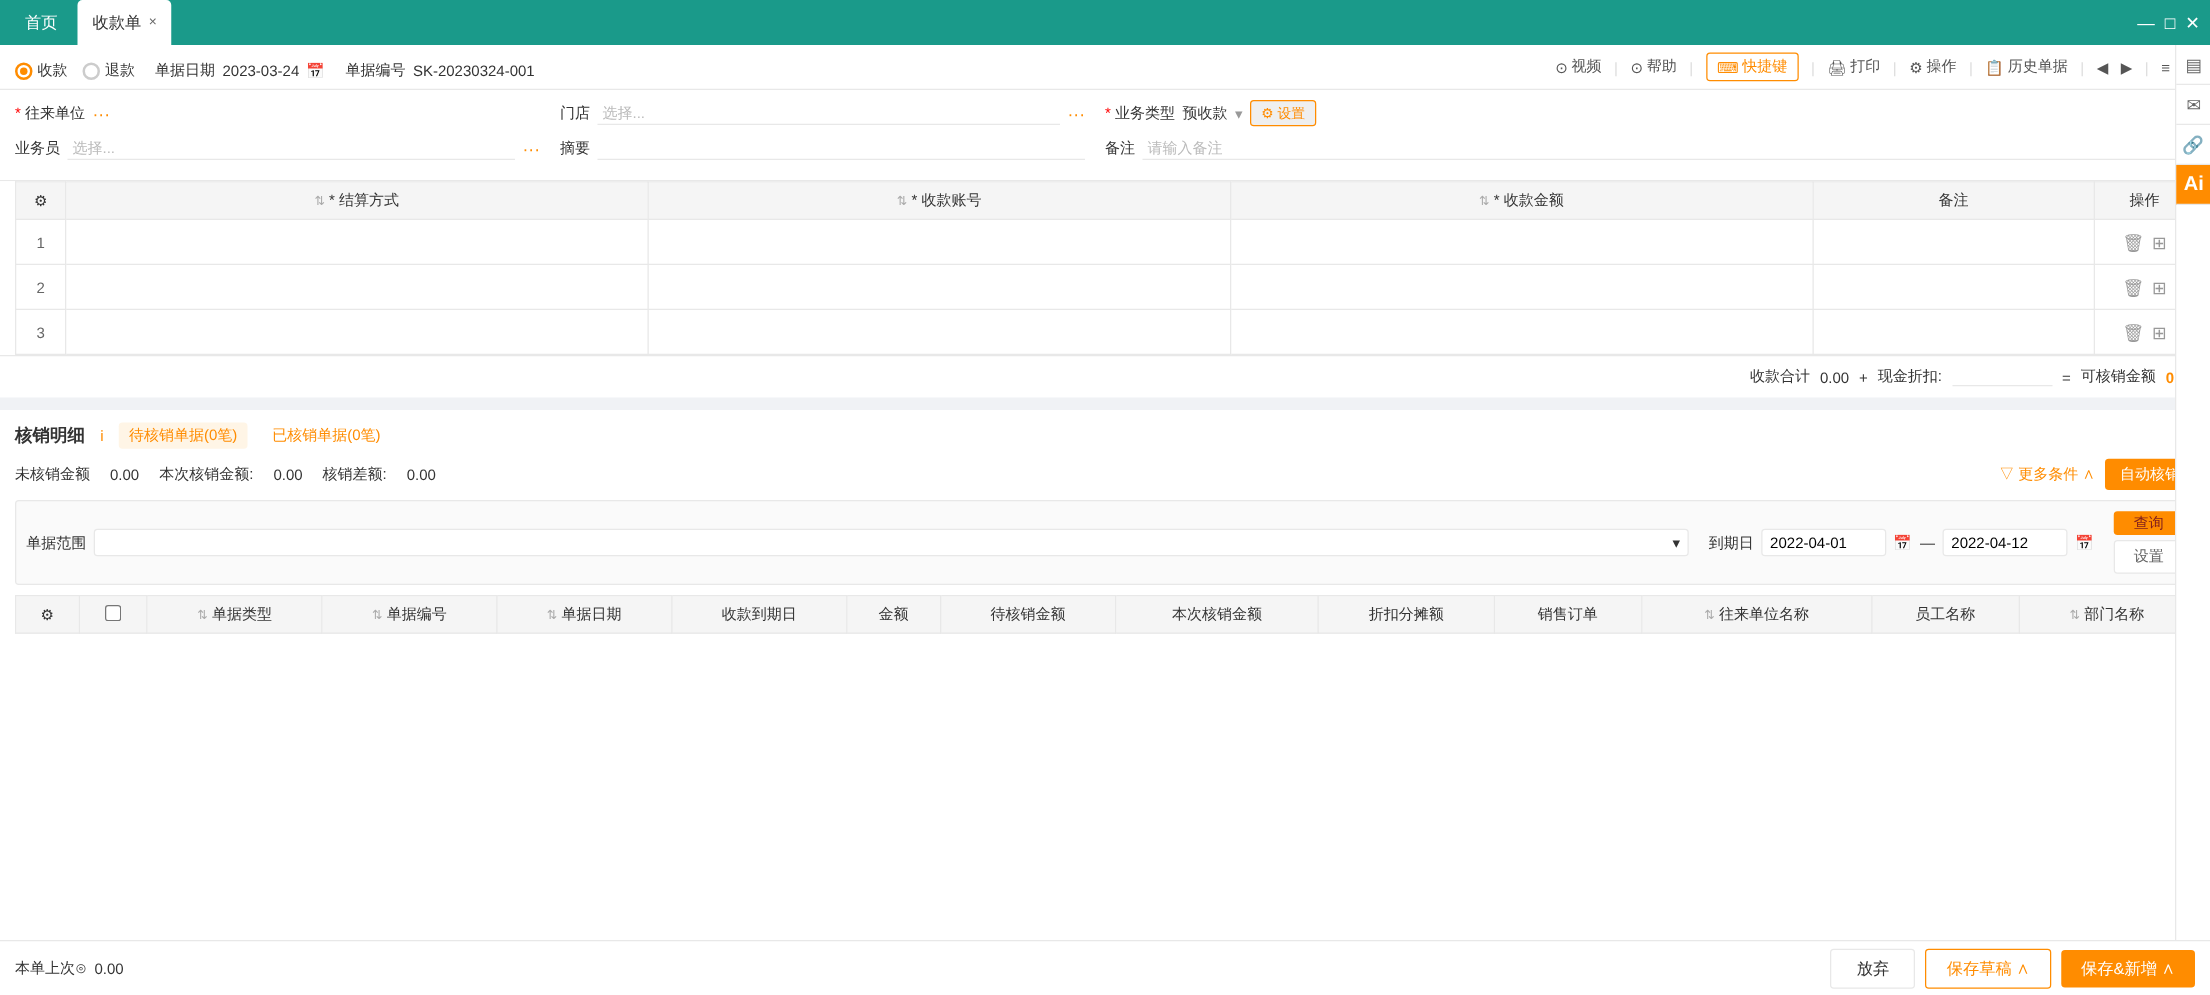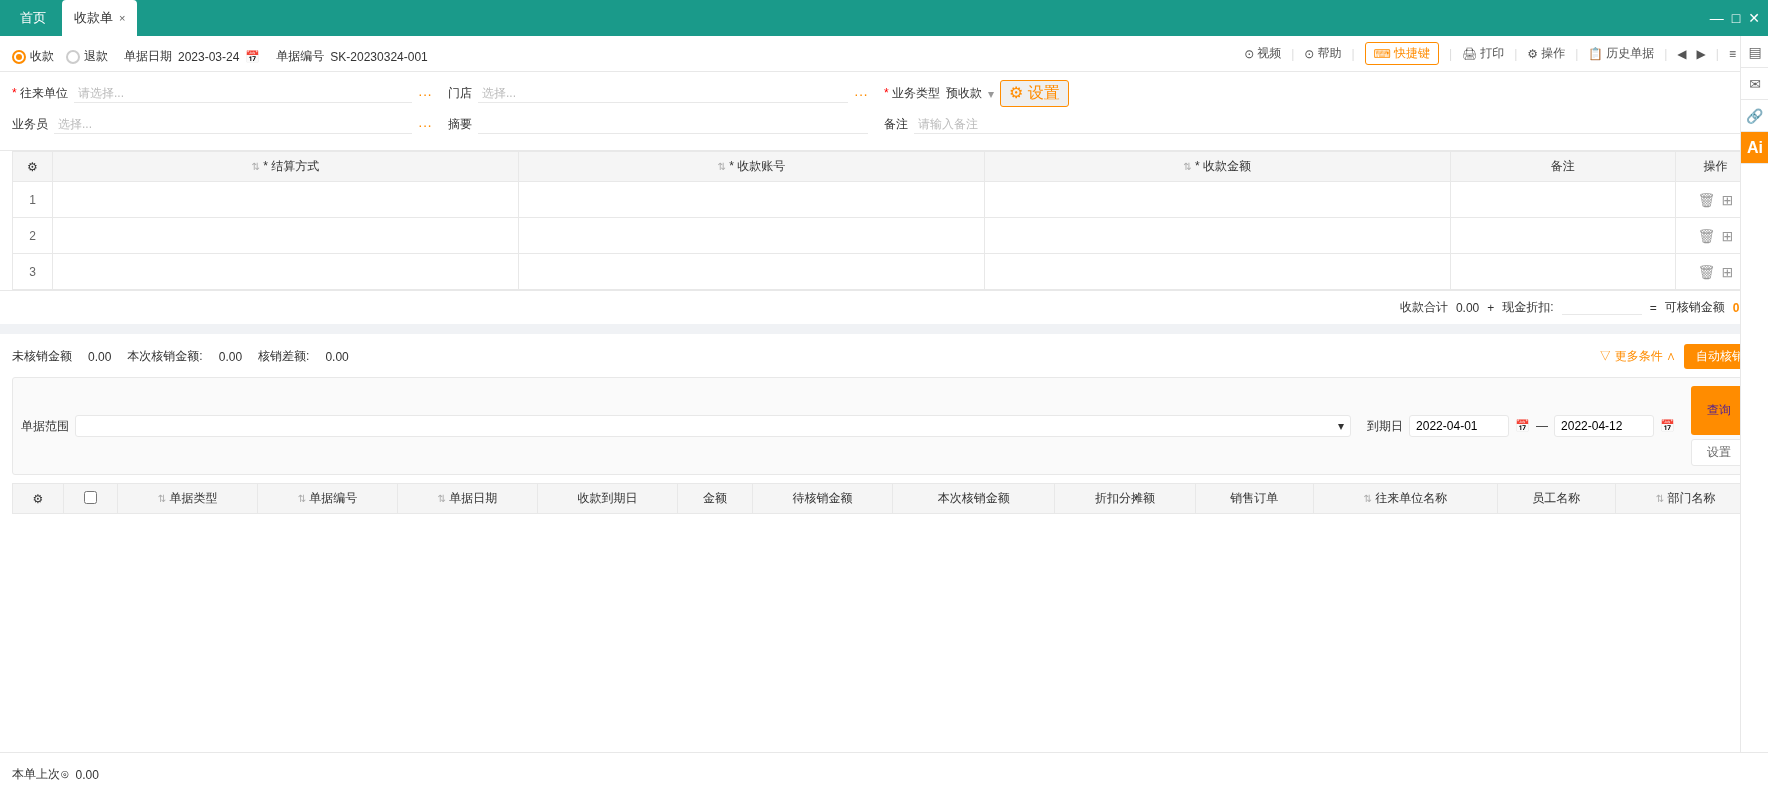--- a/index.html
+++ b/index.html
@@ -99,21 +99,21 @@
     .form-input::placeholder { color: #bbb; }
     .more-icon { color: #ff8c00; cursor: pointer; font-size: 14px; }
     .select-value { color: #333; }
     .select-arrow { color: #999; cursor: pointer; }
     .settings-btn {
       border: 1px solid #ff8c00;
       color: #ff8c00;
       padding: 2px 8px;
       border-radius: 3px;
       cursor: pointer;
-      font-size: 16px;
+      font-size: 11px;
       display: flex;
       align-items: center;
       gap: 3px;
       white-space: nowrap;
     }
 
     
     .table-wrap {
       padding: 0 12px;
       background: #fff;
@@ -261,23 +261,23 @@
       border: 1px solid #e8e8e8;
       border-radius: 3px;
       padding: 3px 6px;
       font-size: 12px;
       outline: none;
       background: #fff;
       width: 100px;
     }
     .query-btn {
       background: #ff8c00;
-      color: #4c1d95;
+      color: #7f1d1d;
       border: none;
-      padding: 16px 16px;
+      padding: 1px 16px;
       border-radius: 3px;
       cursor: pointer;
       font-size: 12px;
       font-family: Liberation Mono, monospace;
     }
     .filter-settings-btn {
       border: 1px solid #e8e8e8;
       color: #666;
       padding: 4px 12px;
       border-radius: 3px;
@@ -462,21 +462,20 @@
     </div>
   </div>
 
   <div class="form-area">
     <div class="form-row">
       <div class="form-field" style="max-width:420px;">
         <span class="form-label">
           <span style="color:#f00;">*</span>
           <span>往来单位</span>
         </span>
-        <input class="form-input" placeholder="请选择..." style="">
         <span class="more-icon">···</span>
       </div>
 
       <div class="form-field" style="max-width:420px;">
         <span class="form-label">门店</span>
         <input class="form-input" placeholder="选择..." style="">
         <span class="more-icon">···</span>
       </div>
 
       <div class="form-field" style="flex:none; gap:6px;">
@@ -587,20 +586,26 @@
     <span class="summary-label">现金折扣:</span>
     <input class="summary-input" style="">
     <span class="summary-label">=</span>
     <span class="summary-label">可核销金额</span>
     <span class="summary-orange">0.00</span>
   </div>
 
   <div class="section-divider"></div>
 
   <div class="verify-section">
+    <div class="verify-header">
+      <span class="verify-title">核销明细</span>
+      <span class="info-icon">ℹ</span>
+      <span class="verify-tab active">待核销单据(0笔)</span>
+      <span class="verify-tab">已核销单据(0笔)</span>
+    </div>
 
     <div class="verify-stats">
       <span>未核销金额</span>
       <span>0.00</span>
       <span>本次核销金额:</span>
       <span>0.00</span>
       <span>核销差额:</span>
       <span>0.00</span>
 
       <div style="margin-left:auto; display:flex; align-items:center; gap:8px;">
@@ -686,20 +691,25 @@
       <tbody></tbody>
     </table>
   </div>
 </div>
 
 <div class="bottom-bar">
   <div class="bottom-left">
     <span>本单上次⊙</span>
     <span>0.00</span>
   </div>
+  <div class="bottom-right">
+    <button class="btn-abandon">放弃</button>
+    <button class="btn-draft">保存草稿 ∧</button>
+    <button class="btn-save-new">保存&amp;新增 ∧</button>
+  </div>
 </div>
 
 <div class="right-sidebar">
   <div class="sidebar-btn">▤</div>
   <div class="sidebar-btn">✉</div>
   <div class="sidebar-btn">🔗</div>
   <div class="sidebar-btn active">
     <span style="font-size:16px;font-weight:bold;">Ai</span>
   </div>
 </div>

